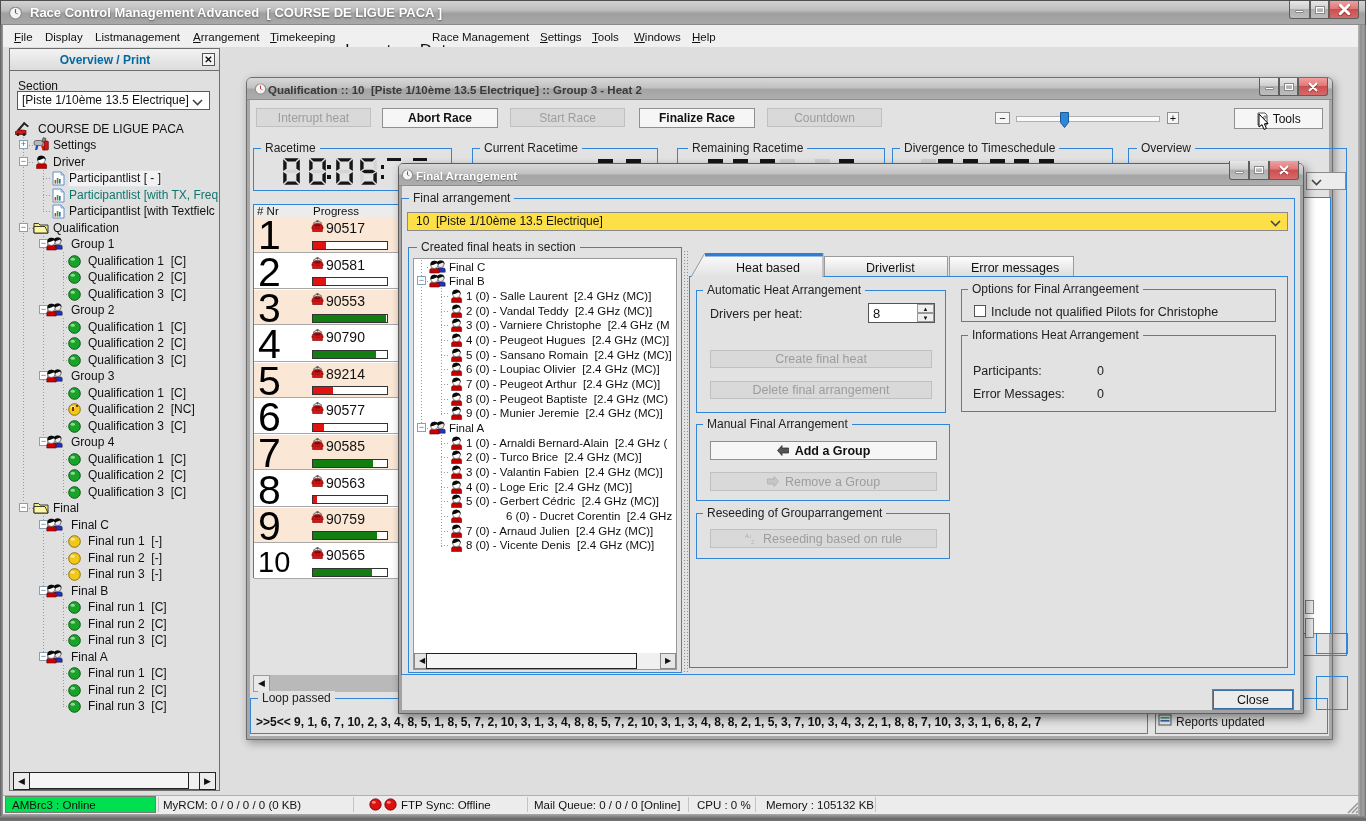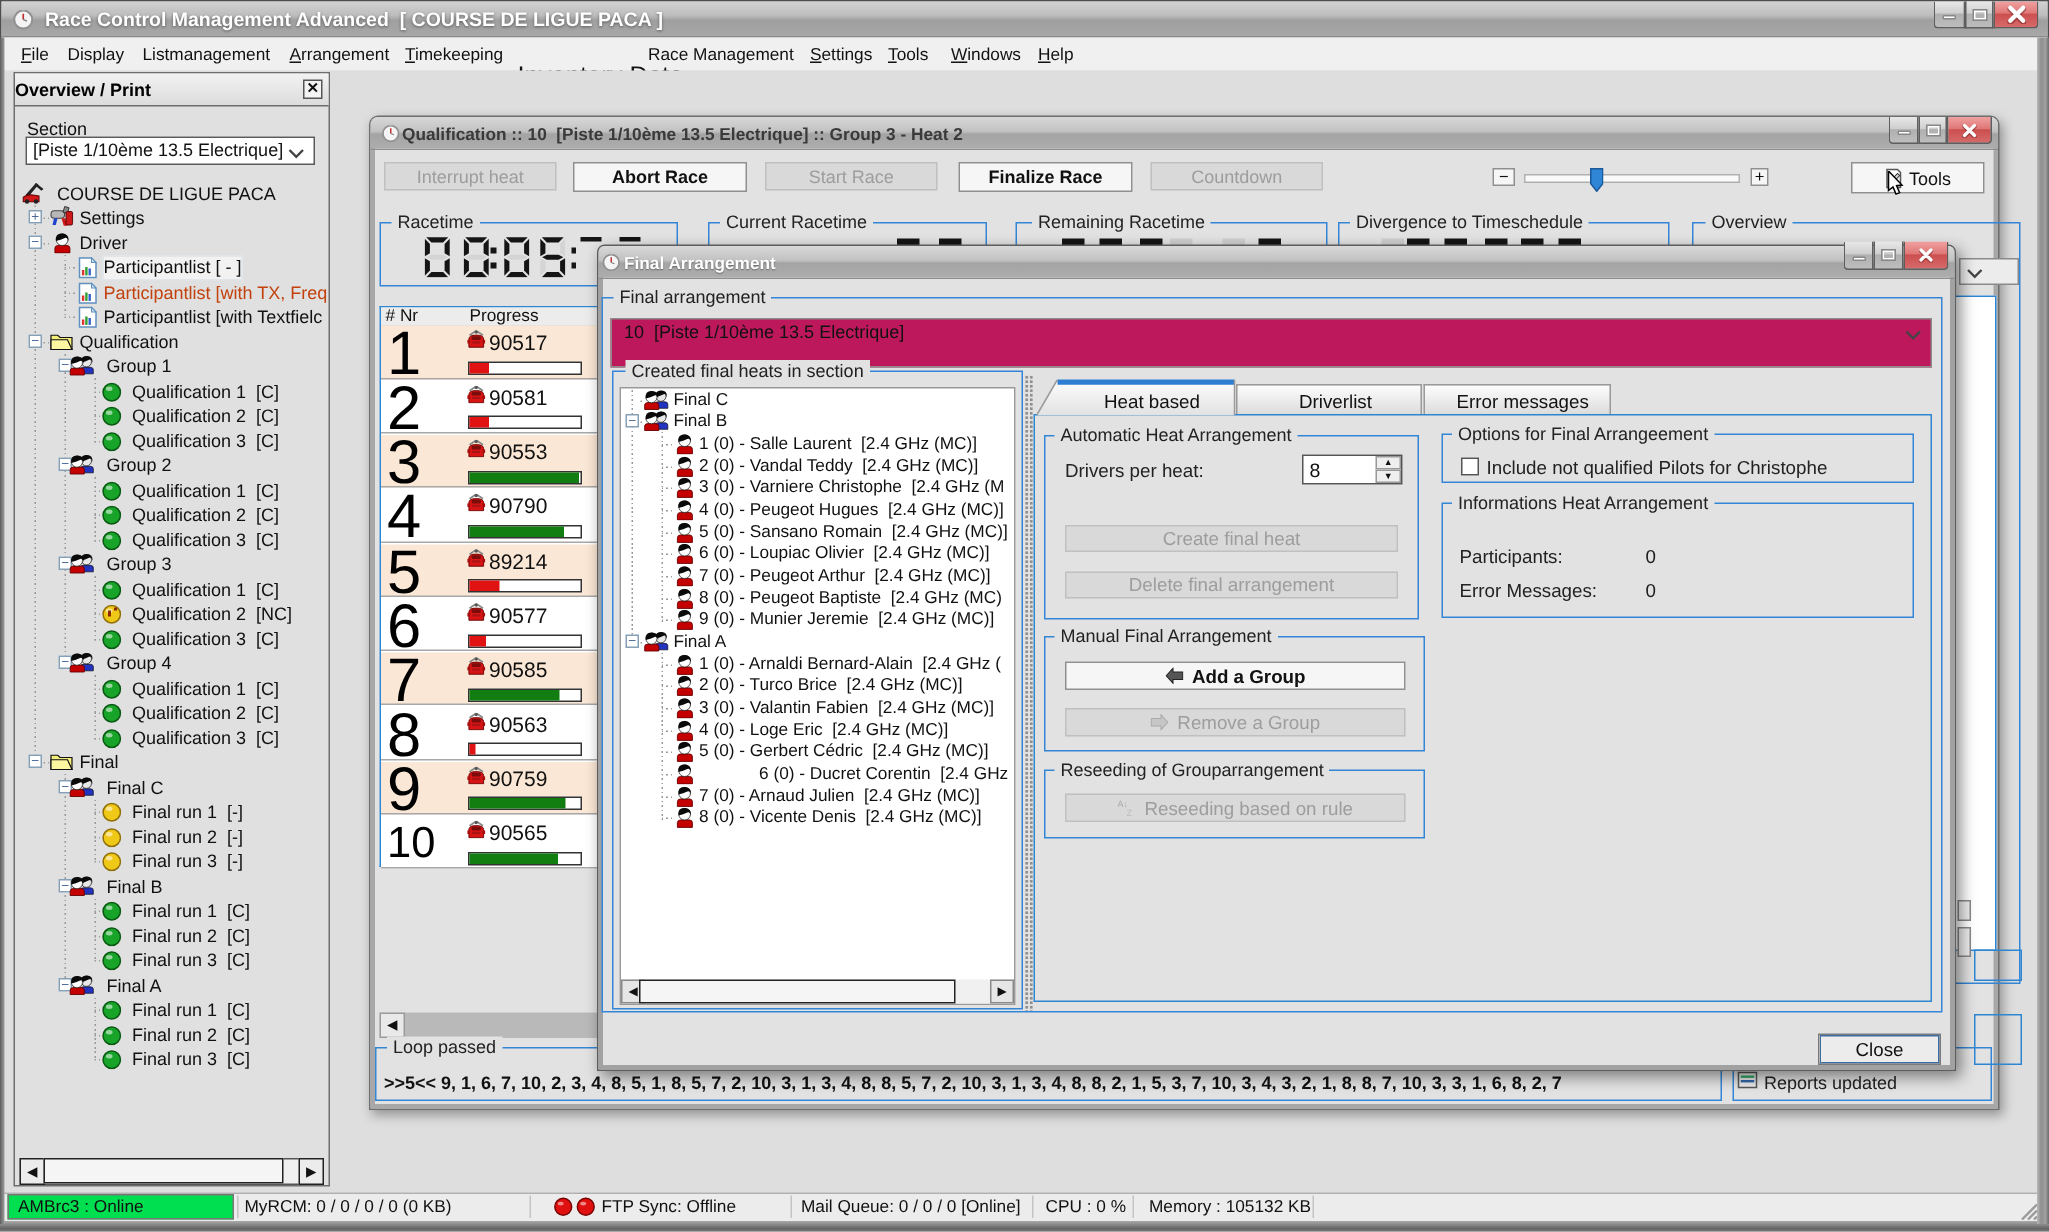--- a/index.html
+++ b/index.html
@@ -35,21 +35,21 @@
 <div class="abs" style="left:270px;top:31px;font-size:11.5px;color:#111;"><u>T</u>imekeeping</div>
 <div class="abs" style="left:345px;top:41px;font-size:17px;color:#111;">Inventory Data</div>
 <div class="abs" style="left:432px;top:31px;font-size:11.5px;color:#111;">Race Management</div>
 <div class="abs" style="left:540px;top:31px;font-size:11.5px;color:#111;"><u>S</u>ettings</div>
 <div class="abs" style="left:592px;top:31px;font-size:11.5px;color:#111;"><u>T</u>ools</div>
 <div class="abs" style="left:634px;top:31px;font-size:11.5px;color:#111;"><u>W</u>indows</div>
 <div class="abs" style="left:692px;top:31px;font-size:11.5px;color:#111;"><u>H</u>elp</div>
 <div class="abs" style="left:8px;top:47px;width:1350px;height:747px;background:#dedede;"></div>
 <div class="abs" style="left:9px;top:48px;width:211px;height:743px;background:#e0e0e0;border:1px solid #6e6e6e;"></div>
 <div class="abs" style="left:10px;top:49px;width:209px;height:22px;background:linear-gradient(180deg,#f2f2f2,#dcdcdc);border-bottom:1px solid #6e6e6e;"></div>
-<div class="abs" style="left:10px;top:53px;width:190px;text-align:left;font-size:12px;font-weight:bold;color:#000000;">Overview / Print</div>
+<div class="abs" style="left:10px;top:53px;width:190px;text-align:center;font-size:12px;font-weight:bold;color:#0369a1;">Overview / Print</div>
 <div class="abs" style="left:202px;top:53px;width:13px;height:13px;background:#f4f4f4;border:1px solid #555;font-size:10px;font-weight:bold;text-align:center;line-height:11px;color:#111;">✕</div>
 <div class="abs" style="left:18px;top:79px;font-size:12px;color:#111;">Section</div>
 <div class="abs" style="left:17px;top:91px;width:193px;height:19px;background:#fff;border:1px solid #5a5a5a;font-size:12px;color:#111;line-height:17px;padding-left:4px;">[Piste 1/10ème 13.5 Electrique]<svg width="11" height="7" viewBox="0 0 11 7" style="position:absolute;right:6px;top:7px">
       <path d="M1 1 L5.5 5.5 L10 1" fill="none" stroke="#444" stroke-width="1.6"></path>
     </svg></div>
 <div style="position:absolute;left:23px;top:136.5px;width:1px;height:371.5px;background-image:repeating-linear-gradient(180deg,#9a9a9a 0 1px,transparent 1px 3px);"></div>
 <div style="position:absolute;left:43px;top:235.5px;width:1px;height:206.5px;background-image:repeating-linear-gradient(180deg,#9a9a9a 0 1px,transparent 1px 3px);"></div>
 <div style="position:absolute;left:43px;top:516.0px;width:1px;height:140.5px;background-image:repeating-linear-gradient(180deg,#9a9a9a 0 1px,transparent 1px 3px);"></div>
 <svg width="17" height="15" viewBox="0 0 17 15" style="position:absolute;left:14px;top:120.5px">
     <path d="M3 9 L10 1 L11.6 2.2 L5 10 Z" fill="#222"></path>
@@ -88,21 +88,21 @@
   </svg>
 <div style="position:absolute;left:69px;top:171.0px;height:15px;line-height:15px;font-size:12px;color:#111;background:#f2f2f2;outline:1px solid #e0e6ea;white-space:nowrap;">Participantlist [ - ]</div>
 <div style="position:absolute;left:43px;top:194.5px;width:8px;height:1px;background-image:repeating-linear-gradient(90deg,#9a9a9a 0 1px,transparent 1px 3px);"></div>
 <svg width="13" height="15" viewBox="0 0 13 15" style="position:absolute;left:52px;top:187.5px">
     <path d="M1 1 L9 1 L12 4 L12 14 L1 14 Z" fill="#fff" stroke="#6090c0" stroke-width="1"></path>
     <path d="M9 1 L9 4 L12 4 Z" fill="#cfe0f0" stroke="#6090c0" stroke-width="0.7"></path>
     <rect x="2.6" y="9" width="1.6" height="3.6" fill="#e03030"></rect>
     <rect x="4.8" y="7" width="1.6" height="5.6" fill="#30a030"></rect>
     <rect x="7" y="8" width="1.6" height="4.6" fill="#3060d0"></rect>
   </svg>
-<div style="position:absolute;left:69px;top:187.5px;height:15px;line-height:15px;font-size:12px;color:#c2410c;white-space:nowrap;">Participantlist [with TX, Freq</div>
+<div style="position:absolute;left:69px;top:187.5px;height:15px;line-height:15px;font-size:12px;color:#0f766e;white-space:nowrap;">Participantlist [with TX, Freq</div>
 <div style="position:absolute;left:43px;top:211.0px;width:8px;height:1px;background-image:repeating-linear-gradient(90deg,#9a9a9a 0 1px,transparent 1px 3px);"></div>
 <svg width="13" height="15" viewBox="0 0 13 15" style="position:absolute;left:52px;top:204.0px">
     <path d="M1 1 L9 1 L12 4 L12 14 L1 14 Z" fill="#fff" stroke="#6090c0" stroke-width="1"></path>
     <path d="M9 1 L9 4 L12 4 Z" fill="#cfe0f0" stroke="#6090c0" stroke-width="0.7"></path>
     <rect x="2.6" y="9" width="1.6" height="3.6" fill="#e03030"></rect>
     <rect x="4.8" y="7" width="1.6" height="5.6" fill="#30a030"></rect>
     <rect x="7" y="8" width="1.6" height="4.6" fill="#3060d0"></rect>
   </svg>
 <div style="position:absolute;left:69px;top:204.0px;height:15px;line-height:15px;font-size:12px;color:#111;white-space:nowrap;">Participantlist [with Textfielc</div>
 <div style="position:absolute;left:19px;top:222.5px;width:9px;height:9px;background:#fff;border:1px solid #86a0b6;font-size:9px;line-height:7px;text-align:center;color:#4a6a9a;">−</div>
@@ -631,21 +631,21 @@
         <path d="M2 2 L10 10 M10 2 L2 10" stroke="rgba(80,0,0,0.35)" stroke-width="3.6" stroke-linecap="round" transform="translate(0,0.8)"></path>
         <path d="M2 2 L10 10 M10 2 L2 10" stroke="#fff" stroke-width="2.4" stroke-linecap="round"></path>
       </svg>
     </div>
   </div>
 <div class="abs" style="left:0;top:0;z-index:102;">
     <div style="position:absolute;left:401px;top:198px;width:894px;height:477px;border:1px solid #3386d6;"></div>
     <div style="position:absolute;left:409px;top:191px;height:14px;line-height:14px;padding:0 4px;background:#e2e2e2;font-size:12px;color:#222;white-space:nowrap;">Final arrangement</div>
   </div>
 <div class="abs" style="left:0;top:0;z-index:102;">
-    <div class="abs" style="left:407px;top:212px;width:881px;height:33px;background:#be185d;border:1px solid #8a8a8a;font-size:12px;color:#111;line-height:17px;padding-left:8px;">10&nbsp; [Piste 1/10ème 13.5 Electrique]<svg width="11" height="7" viewBox="0 0 11 7" style="position:absolute;right:6px;top:7px">
+    <div class="abs" style="left:407px;top:212px;width:881px;height:19px;background:#fde047;border:1px solid #8a8a8a;font-size:12px;color:#111;line-height:17px;padding-left:8px;">10&nbsp; [Piste 1/10ème 13.5 Electrique]<svg width="11" height="7" viewBox="0 0 11 7" style="position:absolute;right:6px;top:7px">
         <path d="M1 1 L5.5 5.5 L10 1" fill="none" stroke="#444" stroke-width="1.6"></path>
       </svg></div>
   </div>
 <div class="abs" style="left:0;top:0;z-index:102;">
     <div style="position:absolute;left:408px;top:247px;width:274px;height:426px;border:1px solid #3386d6;"></div>
     <div style="position:absolute;left:417px;top:240px;height:14px;line-height:14px;padding:0 4px;background:#e2e2e2;font-size:12px;color:#222;white-space:nowrap;">Created final heats in section</div>
   </div>
 <div class="abs" style="left:0;top:0;z-index:102;">
     <div class="abs" style="left:413px;top:258px;width:264px;height:412px;background:#fff;border:1px solid #999;"></div>
   </div>

